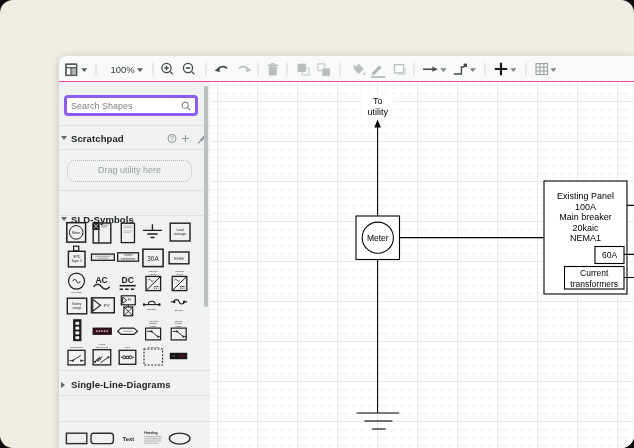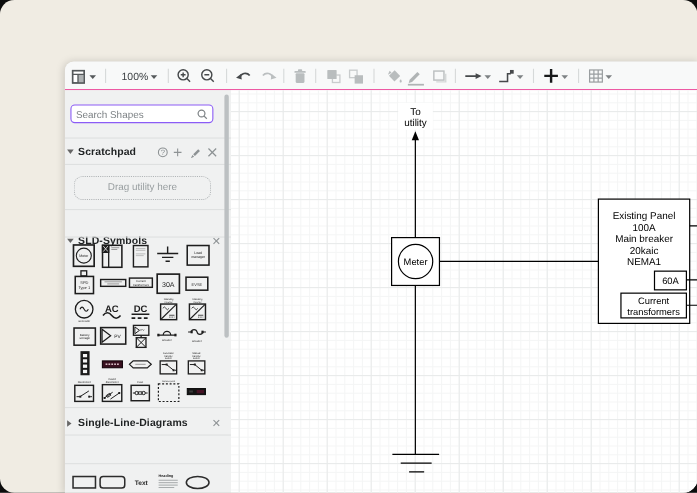--- a/index.html
+++ b/index.html
@@ -9,24 +9,24 @@
   .toolbar{position:absolute;left:0;top:0;width:575px;height:25px;background:#f8f9f9;border-bottom:1px solid #ec4899;}
   .sidebar{position:absolute;left:0;top:26px;width:151px;height:366px;background:#f0f1f1;}
   .canvas{position:absolute;left:151px;top:26px;width:424px;height:366px;background-color:#ffffff;
     background-image:
       linear-gradient(90deg,#e8eaea 1px,transparent 1px),
       linear-gradient(#e8eaea 1px,transparent 1px),
       linear-gradient(90deg,#f4f5f5 1px,transparent 1px),
       linear-gradient(#f4f5f5 1px,transparent 1px);
     background-size:40px 40px,40px 40px,8px 8px,8px 8px;
     background-position:7px 0,0 19px,7px 0,0 3px;}
-  .searchbox{position:absolute;left:5px;top:13px;width:128px;height:15px;background:#fff;border:1px solid #8b5cf6;border-radius:4px;}
+  .searchbox{position:absolute;left:5px;top:13px;width:128px;height:15px;background:#fff;border:3px solid #8b5cf6;border-radius:4px;}
   .searchbox span{position:absolute;left:4px;top:3px;font-size:9px;color:#7d8285;}
   .sep{position:absolute;height:1px;background:#dee0e0;left:0;width:151px;}
-  .hdr{position:absolute;left:0;width:151px;height:12px;}
+  .hdr{position:absolute;left:0;width:151px;height:12px;padding-left:24px;}
   .hdr .tri{position:absolute;left:2px;top:2.5px;width:0;height:0;}
   .tri-d{border-left:3.5px solid transparent;border-right:3.5px solid transparent;border-top:4.5px solid #666;}
   .tri-r{border-top:3.5px solid transparent;border-bottom:3.5px solid transparent;border-left:4.5px solid #666;}
   .hdr .t{position:absolute;left:12px;top:0;font-size:9.5px;font-weight:bold;color:#202324;letter-spacing:0.1px;}
   .hdr .x{position:absolute;right:9px;top:0px;font-size:10px;color:#8d9294;}
   .dragzone{position:absolute;left:8px;top:78px;width:123px;height:20px;border:1px dotted #b0b4b6;border-radius:8px;}
   .dragzone span{display:block;text-align:center;margin-top:4px;font-size:9px;color:#989ea0;}
   .scrollthumb{position:absolute;left:145px;top:4px;width:3.8px;height:221px;background:#bcc0c2;border-radius:2px;}
 </style>
 </head>

